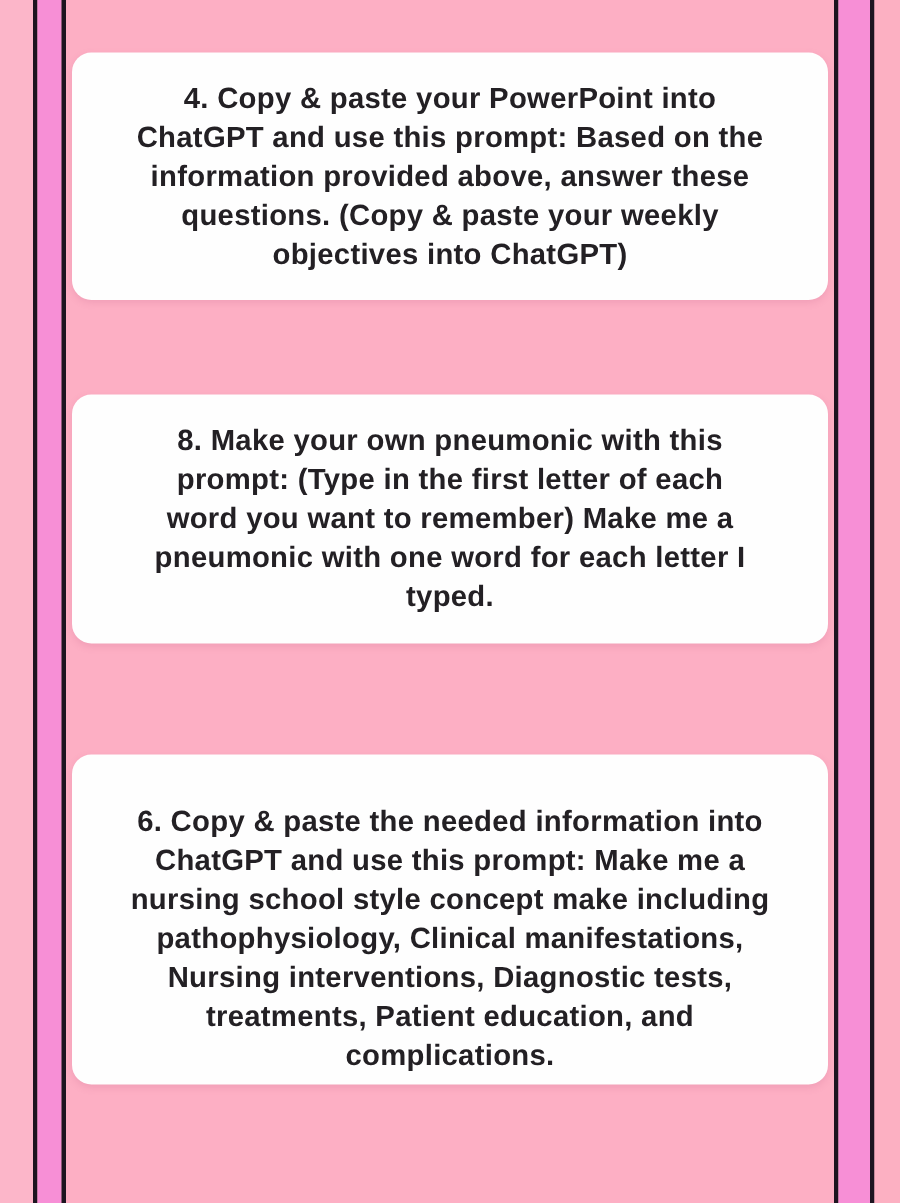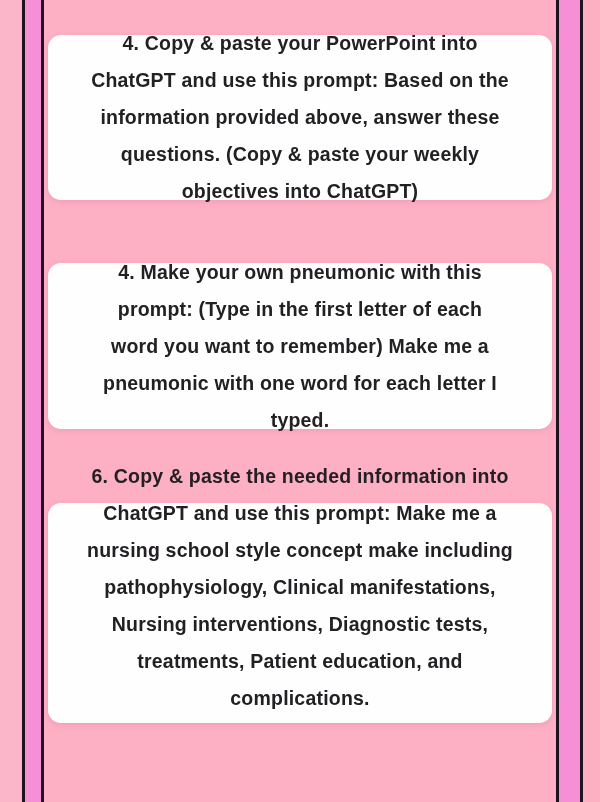--- a/index.html
+++ b/index.html
@@ -47,21 +47,21 @@
   .card-2 { top: 263px; height: 166px; }
   .card-3 { top: 503px; height: 220px; align-items: flex-end; }
 
   .card-text {
     margin: 0;
     width: 100%;
     white-space: pre-line;
     text-align: center;
     color: #232024;
     font-size: 19.5px;
-    line-height: 37px;
+    line-height: 26px;
     font-weight: 600;
     letter-spacing: 0.2px;
   }
 </style>
 </head>
 <body>
 
 <div class="canvas">
 
   <div class="strip outer-left"></div>
@@ -76,21 +76,21 @@
 
   <div class="card card-1">
     <p class="card-text">4. Copy &amp; paste your PowerPoint into
 ChatGPT and use this prompt: Based on the
 information provided above, answer these
 questions. (Copy &amp; paste your weekly
 objectives into ChatGPT)</p>
   </div>
 
   <div class="card card-2">
-    <p class="card-text">4. Make your own pneumonic with this
+    <p class="card-text">8. Make your own pneumonic with this
 prompt: (Type in the first letter of each
 word you want to remember) Make me a
 pneumonic with one word for each letter I
 typed.</p>
   </div>
 
   <div class="card card-3">
     <p class="card-text">6. Copy &amp; paste the needed information into
 ChatGPT and use this prompt: Make me a
 nursing school style concept make including

